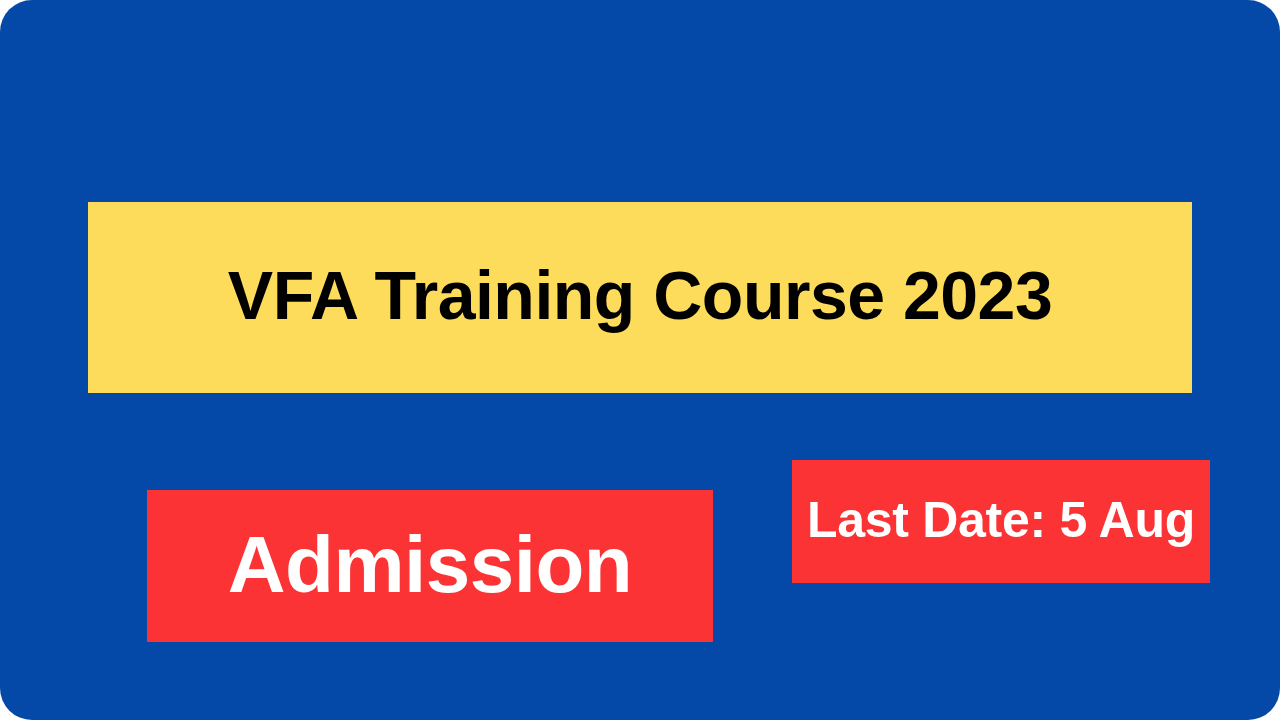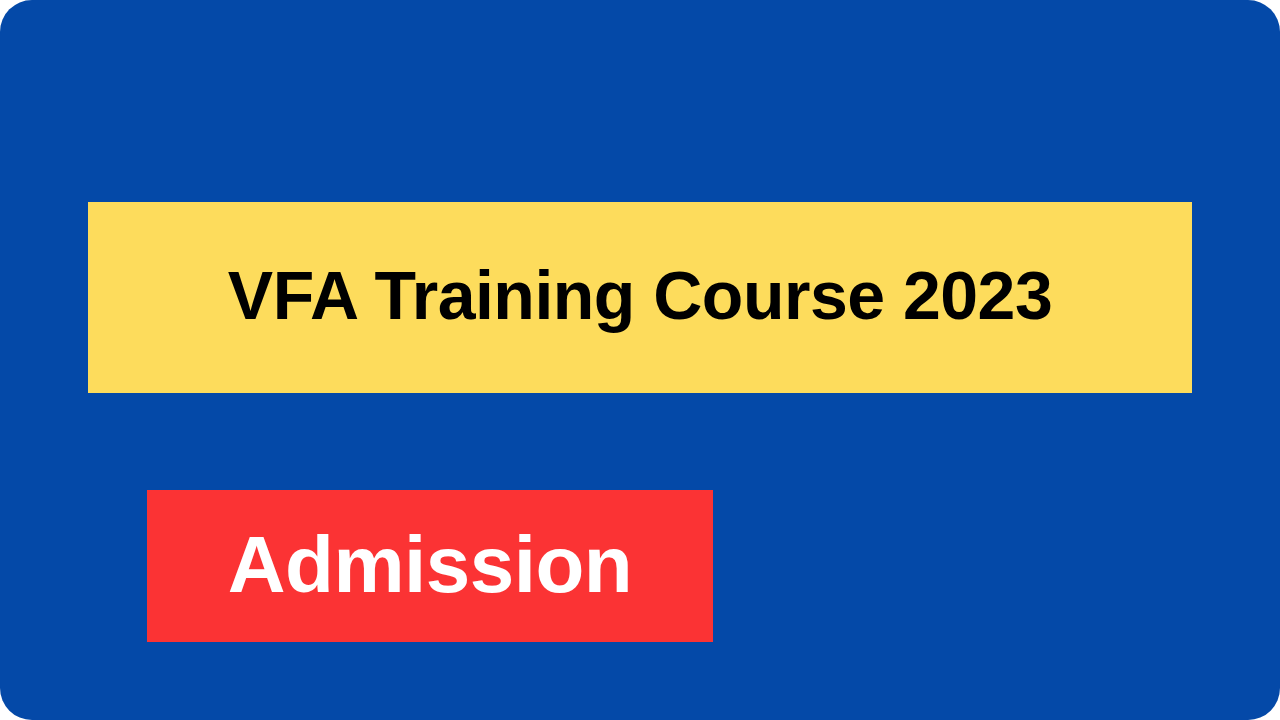--- a/index.html
+++ b/index.html
@@ -95,14 +95,17 @@
 <div id="poster">
 
   <div class="title-banner">
     <h1 class="title-text">VFA Training Course 2023</h1>
   </div>
 
   <div class="badge badge-admission">
     <span class="badge-text">Admission</span>
   </div>
 
+  <div class="badge badge-lastdate">
+    <span class="badge-text">Last Date: 5 Aug</span>
+  </div>
 
 </div>
 
 </body></html>

